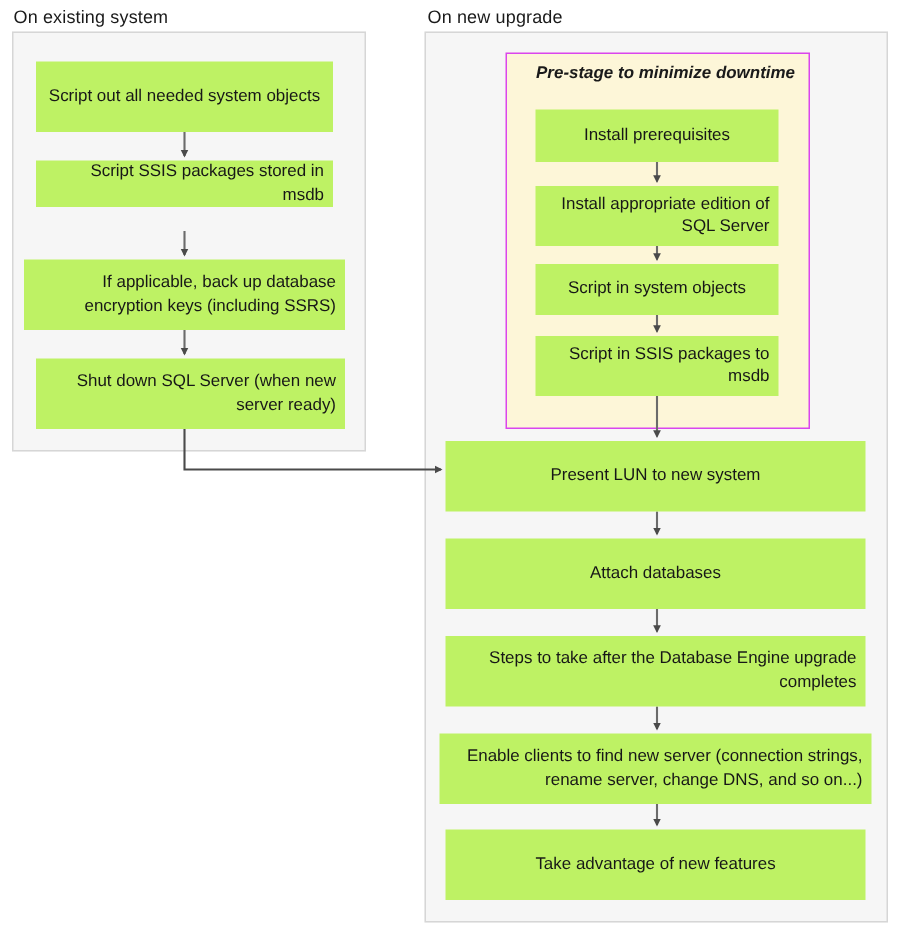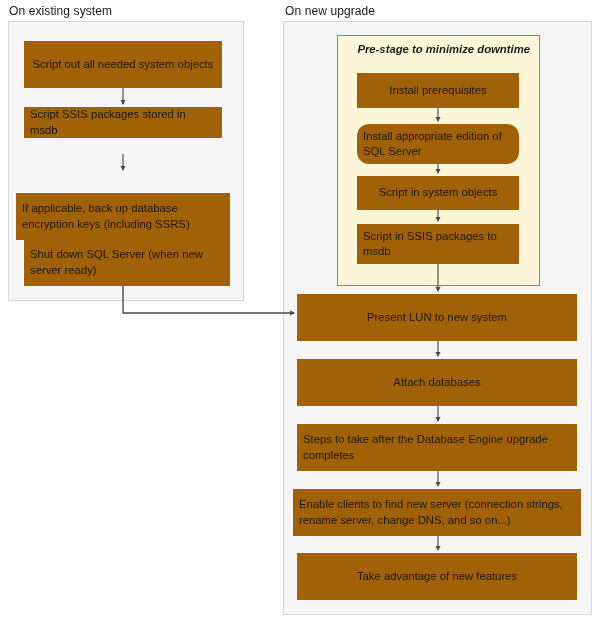--- a/index.html
+++ b/index.html
@@ -56,41 +56,41 @@
     font-size: 11.3px;
     font-weight: bold;
     font-style: italic;
     color: #1a1a1a;
     white-space: nowrap;
   }
 
   
   .box {
     position: absolute;
-    background: #a16207;
+    background: #bef264;
     box-sizing: border-box;
     display: flex;
     align-items: center;
     justify-content: center;
-    text-align: left;
+    text-align: right;
     font-size: 11.3px;
     line-height: 15.5px;
     color: #171717;
     padding: 2px 6px;
   }
 
   
   #box-l1 { left: 24px; top: 41px;  width: 198px; height: 47px; }
   #box-l2 { left: 24px; top: 107px; width: 198px; height: 31px; }
-  #box-l3 { left: 16px; top: 173px; width: 214px; height: 47px; margin-top: 20px; }
+  #box-l3 { left: 16px; top: 173px; width: 214px; height: 47px; }
   #box-l4 { left: 24px; top: 239px; width: 206px; height: 47px; }
 
   
   #box-p1 { left: 357px; top: 73px;  width: 162px; height: 35px; }
-  #box-p2 { left: 357px; top: 124px; width: 162px; height: 40px; border-radius: 12px; }
+  #box-p2 { left: 357px; top: 124px; width: 162px; height: 40px; }
   #box-p3 { left: 357px; top: 176px; width: 162px; height: 34px; }
   #box-p4 { left: 357px; top: 224px; width: 162px; height: 40px; }
 
   
   #box-r1 { left: 297px; top: 294px; width: 280px; height: 47px; }
   #box-r2 { left: 297px; top: 359px; width: 280px; height: 47px; }
   #box-r3 { left: 297px; top: 424px; width: 280px; height: 47px; }
   #box-r4 { left: 293px; top: 489px; width: 288px; height: 47px; }
   #box-r5 { left: 297px; top: 553px; width: 280px; height: 47px; }
 

